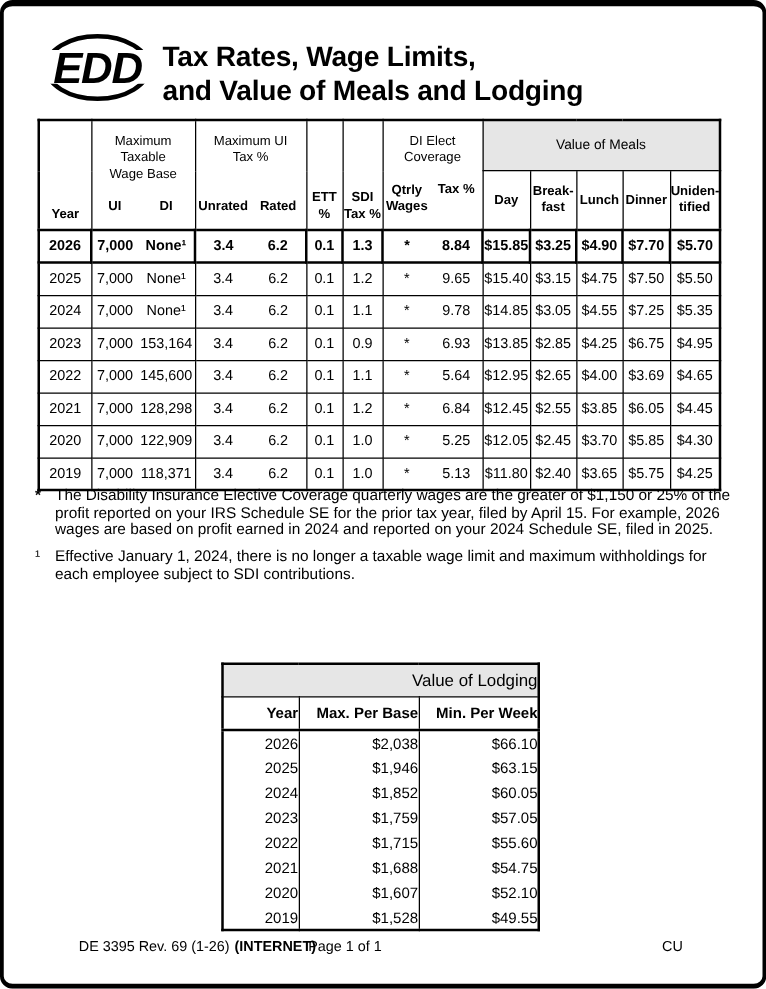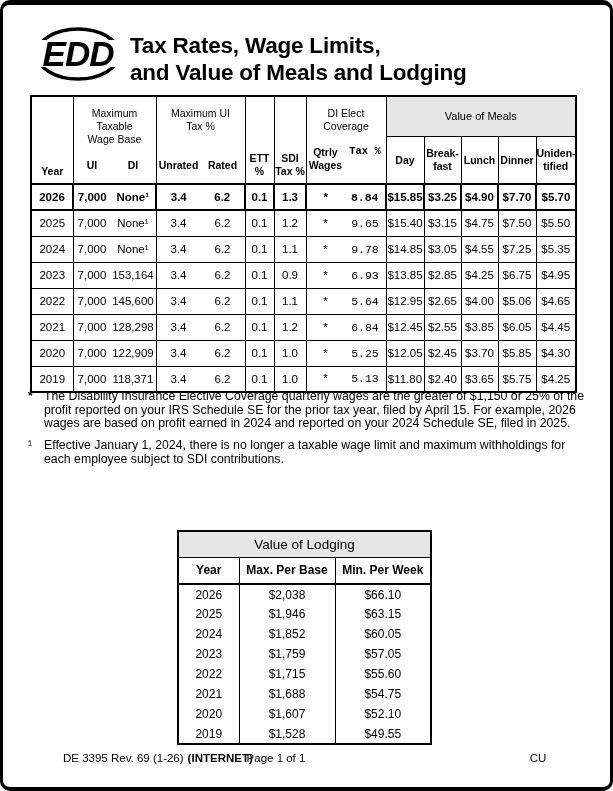--- a/index.html
+++ b/index.html
@@ -28,38 +28,38 @@
   .vbot  { height:86px; display:flex; flex-direction:column; justify-content:flex-end; padding-bottom:5px; }
   .glabel { font-weight:normal; margin:0 auto; }
   .gl-wage { max-width:64px; }
   .gl-uitax { max-width:64px; }
   .gl-dielect { max-width:60px; }
   .gsub { display:flex; width:100%; align-items:flex-end; }
   .gsub .tax-sub { margin-bottom:14px; }
   .split { display:flex; width:100%; }
   .s45 { width:45%; text-align:center; } .s55 { width:55%; text-align:center; }
   .s50 { width:50%; text-align:center; }
-  .s48 { width:48%; text-align:center; } .s52 { width:52%; text-align:center;font-family:Liberation Mono, monospace; }
+  .s48 { width:48%; text-align:center; } .s52 { width:52%; text-align:center; }
   .main tbody td { height:26px; font-size:11.5px; }
   .main tbody tr:first-child td { font-weight:bold; border-width:2px; }
 
   
   .fn { position:absolute; display:flex; font-size:12.3px; line-height:13.6px; }
   .fn-ast { left:25px; top:385px; }
   .fn-one { left:25px; top:434px; }
   .fn-marker { width:16px; flex:0 0 16px; }
   .fn-ast .fn-marker { font-weight:bold; }
   .fn-text { width:545px; }
   .note { position:absolute; left:27px; top:475px; display:flex; font-size:12.3px; line-height:13.8px; }
   .note-label { width:41px; flex:0 0 41px; font-weight:bold; }
   .note-text { width:505px; }
 
   
   .lodging { position:absolute; left:174px; top:525px; width:253px; border:2px solid #000; }
-  .lodging th, .lodging td { text-align:center; vertical-align:middle; }
+  .lodging th, .lodging td { text-align:right; vertical-align:middle; }
   .l-title th { background:#e6e6e6; border:1px solid #000; font-weight:normal; font-size:13.5px; height:26px; }
   .l-head th { border:1px solid #000; border-bottom:2px solid #000; font-size:12px; font-weight:bold; height:27px; }
   .lodging tbody td { border-left:1px solid #000; border-right:1px solid #000; border-top:none; border-bottom:none; height:20px; font-size:12px; }
 
   
   .footer { position:absolute; left:0; right:0; top:747px; height:16px; font-size:11.5px; }
   .f-left { position:absolute; left:16px;padding-left:44px; }
   .f-left b { font-weight:bold; }
   .f-left .sp { display:inline-block; width:4px; }
   .f-center { position:absolute; left:213px; width:120px; text-align:center; }
@@ -284,21 +284,21 @@
       <td>1.1</td>
       <td>
         <div class="split">
           <span class="s48">*</span>
           <span class="s52">5.64</span>
         </div>
       </td>
       <td>$12.95</td>
       <td>$2.65</td>
       <td>$4.00</td>
-      <td>$5.06</td>
+      <td>$3.69</td>
       <td>$4.65</td>
     </tr>
 
     <tr>
       <td>2021</td>
       <td>
         <div class="split">
           <span class="s45">7,000</span>
           <span class="s55">128,298</span>
         </div>

